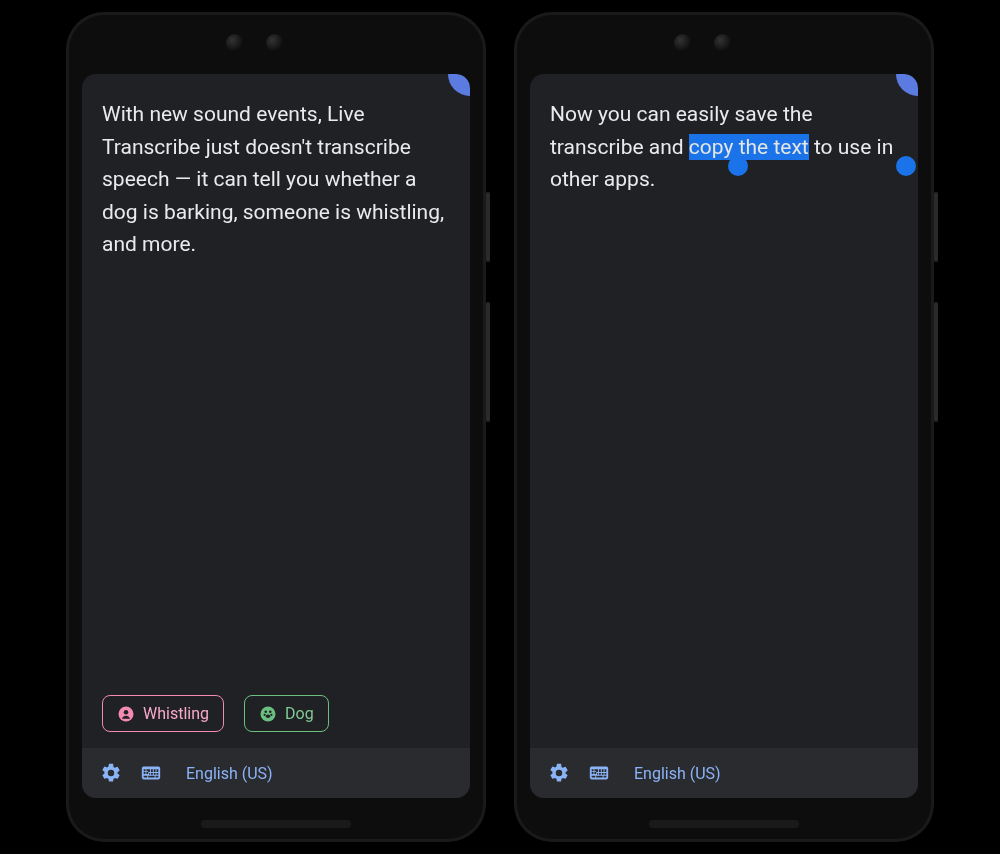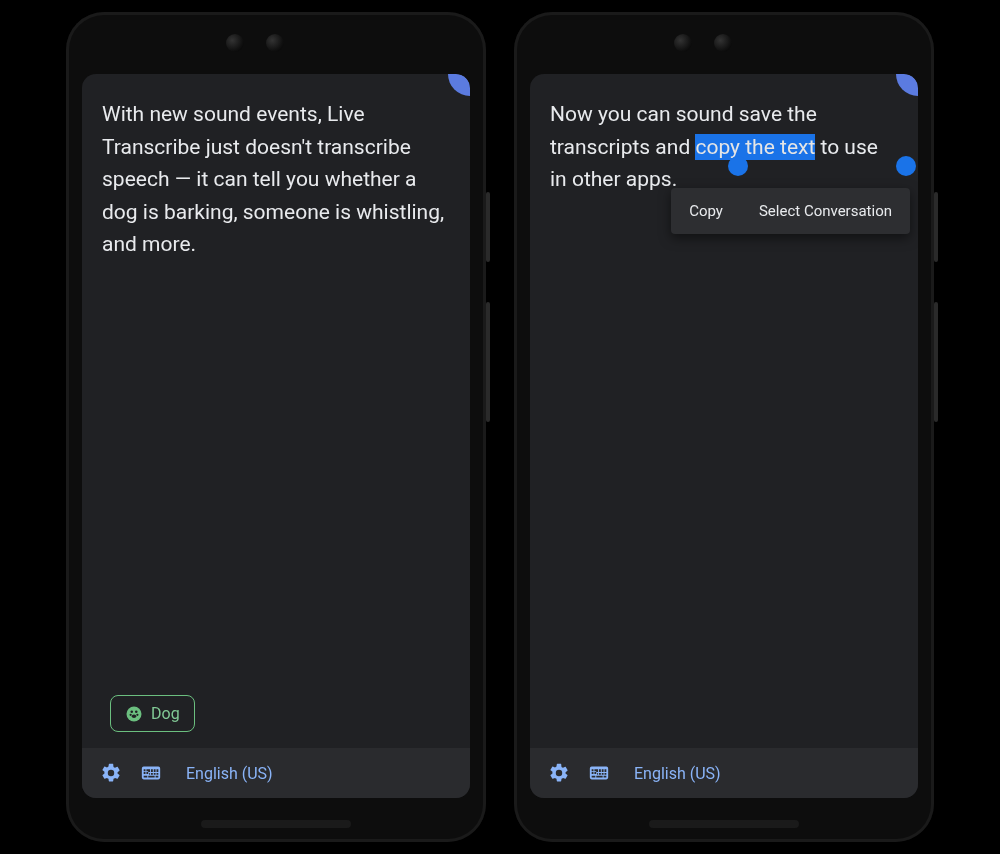--- a/index.html
+++ b/index.html
@@ -180,20 +180,30 @@
 <div class="phone">
   <span class="lens l1"></span>
   <span class="lens l2"></span>
   <span class="side-btn power"></span>
   <span class="side-btn vol"></span>
   <div class="screen">
     <div class="corner-accent"></div>
     <div class="content">
       <div class="transcript">With new sound events, Live Transcribe just doesn't transcribe speech — it can tell you whether a dog is barking, someone is whistling, and more.</div>
       <div class="chips">
+        <div class="chip pink">
+          <span class="chip-ico">
+            <svg viewBox="0 0 24 24">
+                <circle cx="12" cy="12" r="10" fill="#f28ab2"></circle>
+                <circle cx="12" cy="9.5" r="3" fill="#202124"></circle>
+                <path d="M6.5 18.2c1-2.6 3.2-4 5.5-4s4.5 1.4 5.5 4" fill="#202124"></path>
+              </svg>
+          </span>
+          <span>Whistling</span>
+        </div>
         <div class="chip green">
           <span class="chip-ico">
             <svg viewBox="0 0 24 24">
                 <circle cx="12" cy="12" r="10" fill="#6bbf7f"></circle>
                 <circle cx="9" cy="9" r="1.7" fill="#202124"></circle>
                 <circle cx="15" cy="9" r="1.7" fill="#202124"></circle>
                 <circle cx="7.5" cy="13" r="1.5" fill="#202124"></circle>
                 <circle cx="16.5" cy="13" r="1.5" fill="#202124"></circle>
                 <ellipse cx="12" cy="15" rx="3" ry="2.4" fill="#202124"></ellipse>
               </svg>
@@ -221,28 +231,24 @@
 
 <div class="phone">
   <span class="lens l1"></span>
   <span class="lens l2"></span>
   <span class="side-btn power"></span>
   <span class="side-btn vol"></span>
   <div class="screen">
     <div class="corner-accent"></div>
     <div class="content">
       <div class="transcript">
-        <span>Now you can sound save the transcripts and </span><span class="highlight">copy the text</span><span> to use in other apps.</span>
+        <span>Now you can easily save the transcribe and </span><span class="highlight">copy the text</span><span> to use in other apps.</span>
       </div>
       <span class="sel-handle" style="top:82px; left:198px;"></span>
       <span class="sel-handle" style="top:82px; left:366px;"></span>
-      <div class="context-menu">
-        <div class="context-item">Copy</div>
-        <div class="context-item">Select Conversation</div>
-      </div>
     </div>
     <div class="bottombar">
       <span class="bb-ico">
         <svg viewBox="0 0 24 24">
             <path d="M19.14 12.94a7.07 7.07 0 0 0 .05-.94 7.07 7.07 0 0 0-.05-.94l2.03-1.58a.5.5 0 0 0 .12-.64l-1.92-3.32a.5.5 0 0 0-.61-.22l-2.39.96a7.03 7.03 0 0 0-1.62-.94l-.36-2.54A.5.5 0 0 0 13.9 2h-3.8a.5.5 0 0 0-.49.42l-.36 2.54c-.58.24-1.12.55-1.62.94l-2.39-.96a.5.5 0 0 0-.61.22L2.71 8.48a.5.5 0 0 0 .12.64l2.03 1.58a7.07 7.07 0 0 0-.05.94c0 .32.02.63.05.94l-2.03 1.58a.5.5 0 0 0-.12.64l1.92 3.32c.14.24.43.34.61.22l2.39-.96c.5.39 1.04.7 1.62.94l.36 2.54a.5.5 0 0 0 .49.42h3.8a.5.5 0 0 0 .49-.42l.36-2.54c.58-.24 1.12-.55 1.62-.94l2.39.96c.18.12.47.02.61-.22l1.92-3.32a.5.5 0 0 0-.12-.64l-2.03-1.58zM12 15.5A3.5 3.5 0 1 1 12 8.5a3.5 3.5 0 0 1 0 7z"></path>
           </svg>
       </span>
       <span class="bb-ico">
         <svg viewBox="0 0 24 24">
             <path d="M20 5H4a2 2 0 0 0-2 2v10a2 2 0 0 0 2 2h16a2 2 0 0 0 2-2V7a2 2 0 0 0-2-2zM7 8h2v2H7V8zm0 3h2v2H7v-2zM4 8h2v2H4V8zm0 3h2v2H4v-2zm4 6H4v-2h4v2zm8 0H9v-2h7v2zm4 0h-3v-2h3v2zm0-3h-2v-2h2v2zm-3 0h-2v-2h2v2zm-3 0h-2v-2h2v2zm-3 0H10v-2h1v2zm6-3h-2V8h2v2zm-3 0h-2V8h2v2zm-3 0h-2V8h2v2zm9 0h-2V8h2v2z"></path>

